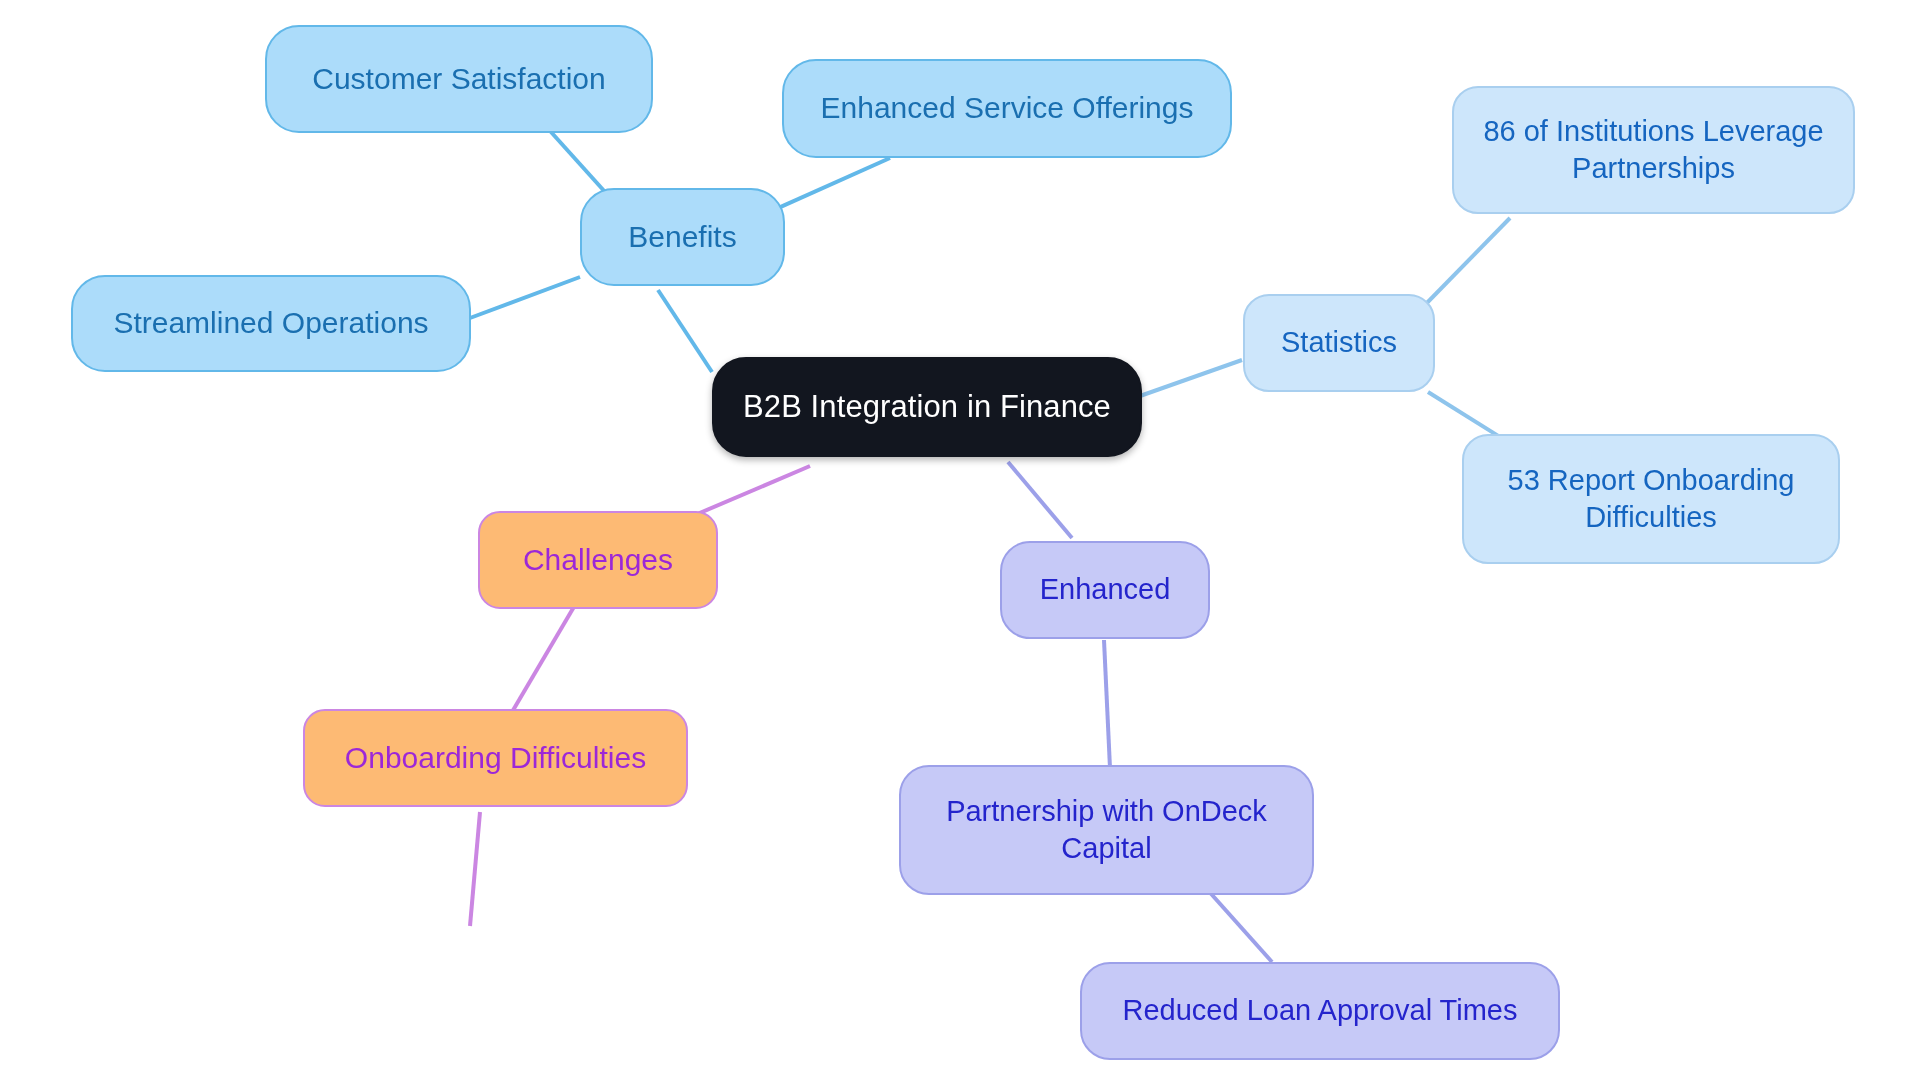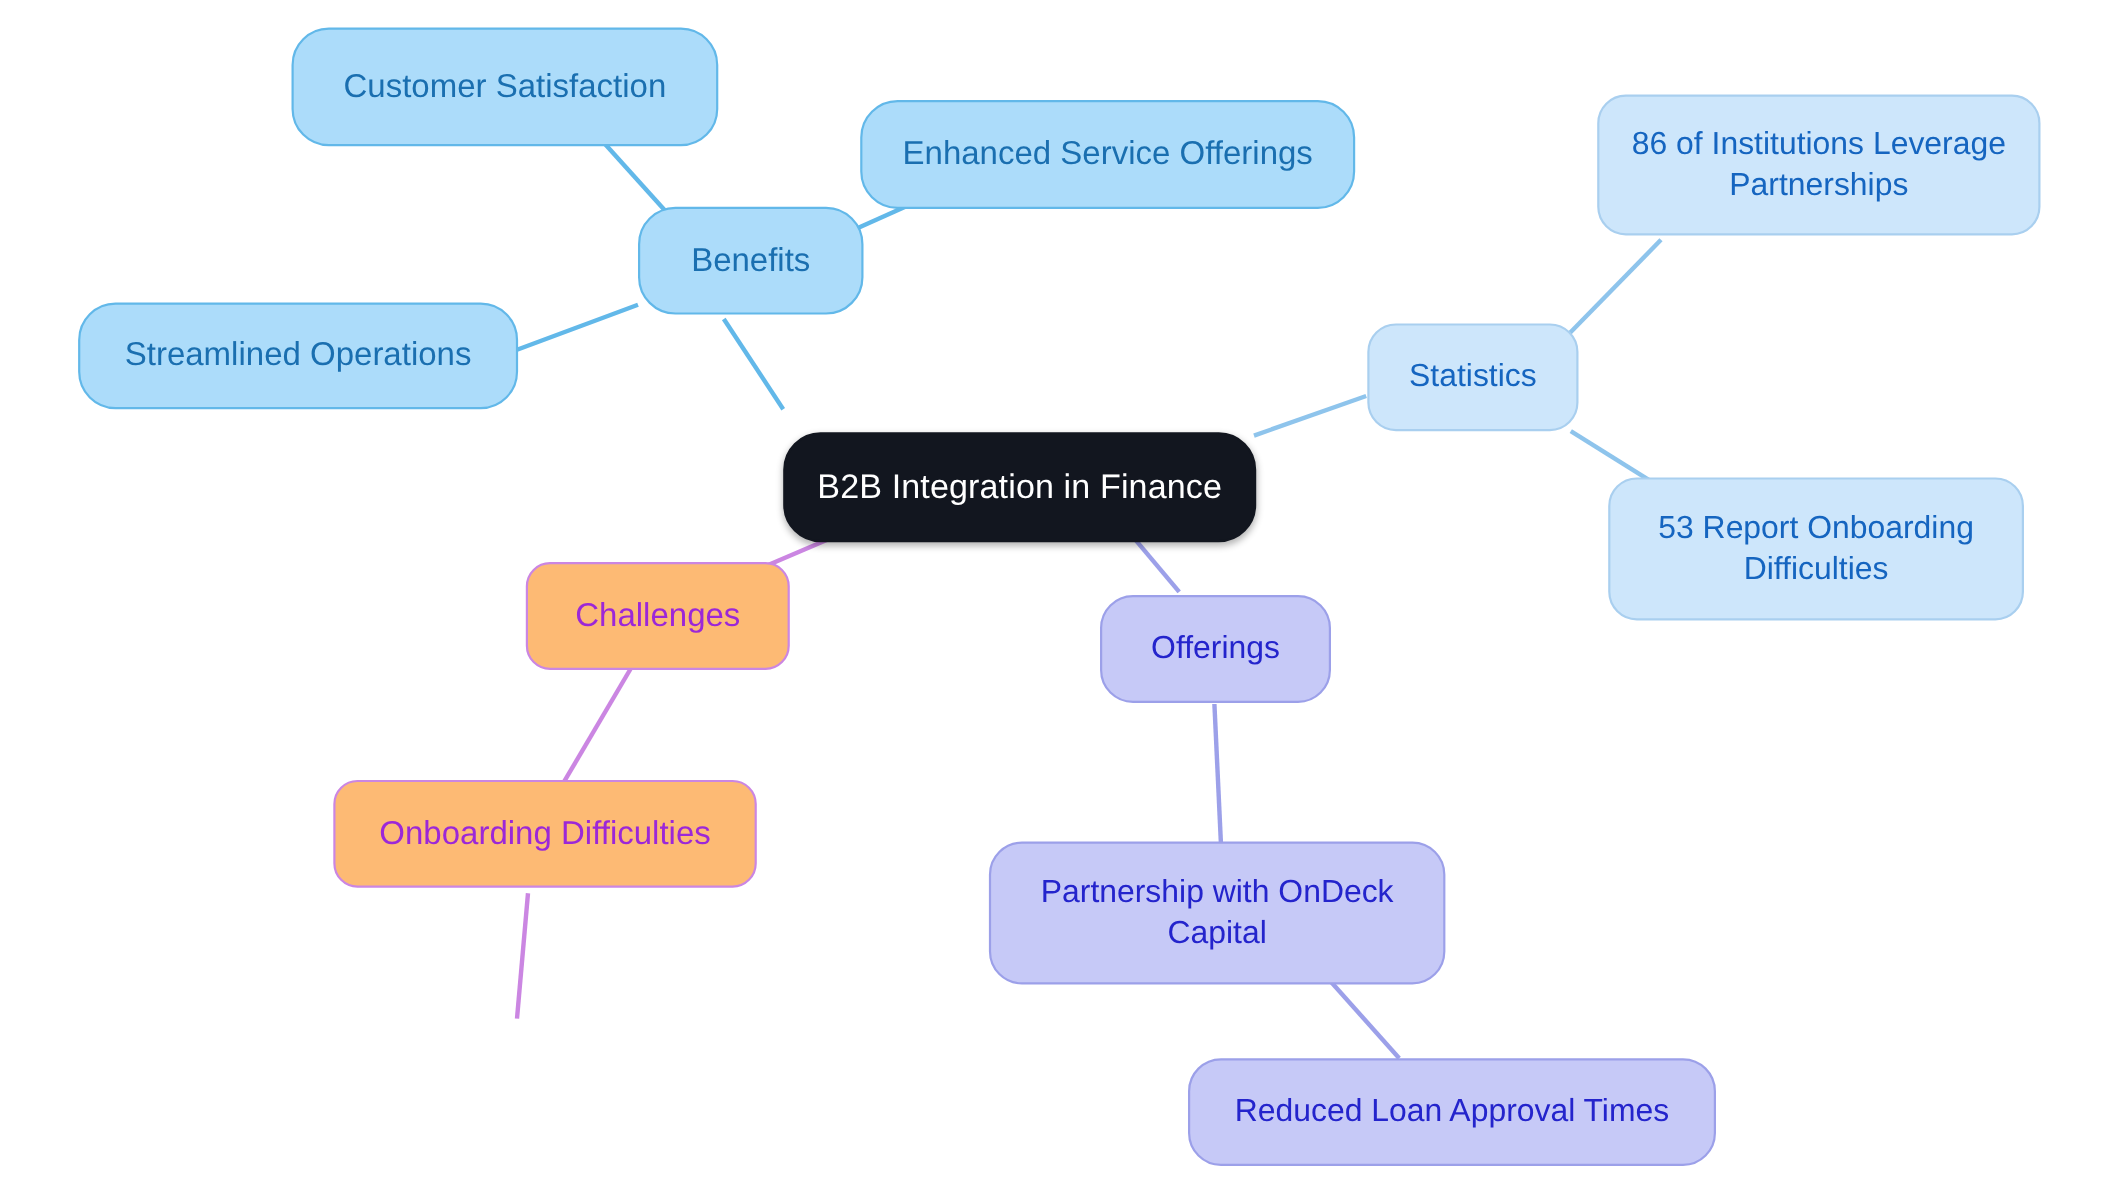--- a/index.html
+++ b/index.html
@@ -41,21 +41,20 @@
     z-index: 5;
   }
   .node.central {
     background: #12161f;
     border-color: #12161f;
     color: #ffffff;
     border-radius: 34px;
     font-size: 31px;
     box-shadow: 0 3px 7px rgba(0,0,0,0.30);
     letter-spacing: 0.1px;
-    margin-top: 36px;
   }
   .node.blue {
     background: #ACDCFA;
     border-color: #62B8E9;
     color: #1A6FB0;
     border-radius: 34px;
     font-size: 30px;
   }
   .node.paleblue {
     background: #CDE6FB;
@@ -114,21 +113,21 @@
   </div>
 
   <div class="node blue" style="left:580px; top:188px; width:205px; height:98px;">
     <span class="node-label">Benefits</span>
   </div>
 
   <div class="node blue" style="left:265px; top:25px; width:388px; height:108px;">
     <span class="node-label">Customer Satisfaction</span>
   </div>
 
-  <div class="node blue" style="left:782px; top:59px; width:450px; height:99px;margin-top:32px;">
+  <div class="node blue" style="left:782px; top:59px; width:450px; height:99px;">
     <span class="node-label">Enhanced Service Offerings</span>
   </div>
 
   <div class="node blue" style="left:71px; top:275px; width:400px; height:97px;">
     <span class="node-label">Streamlined Operations</span>
   </div>
 
   <div class="node paleblue" style="left:1243px; top:294px; width:192px; height:98px;">
     <span class="node-label">Statistics</span>
   </div>
@@ -146,21 +145,21 @@
   <div class="node orchid" style="left:478px; top:511px; width:240px; height:98px;">
     <span class="node-label">Challenges</span>
   </div>
 
   <div class="node orchid" style="left:303px; top:709px; width:385px; height:98px;">
     <span class="node-label">Onboarding Difficulties</span>
   </div>
 
 
   <div class="node lavender" style="left:1000px; top:541px; width:210px; height:98px;">
-    <span class="node-label">Offerings</span>
+    <span class="node-label">Enhanced</span>
   </div>
 
   <div class="node lavender" style="left:899px; top:765px; width:415px; height:130px;">
     <span class="node-label">Partnership with OnDeck
 Capital</span>
   </div>
 
   <div class="node lavender" style="left:1080px; top:962px; width:480px; height:98px;">
     <span class="node-label">Reduced Loan Approval Times</span>
   </div>

